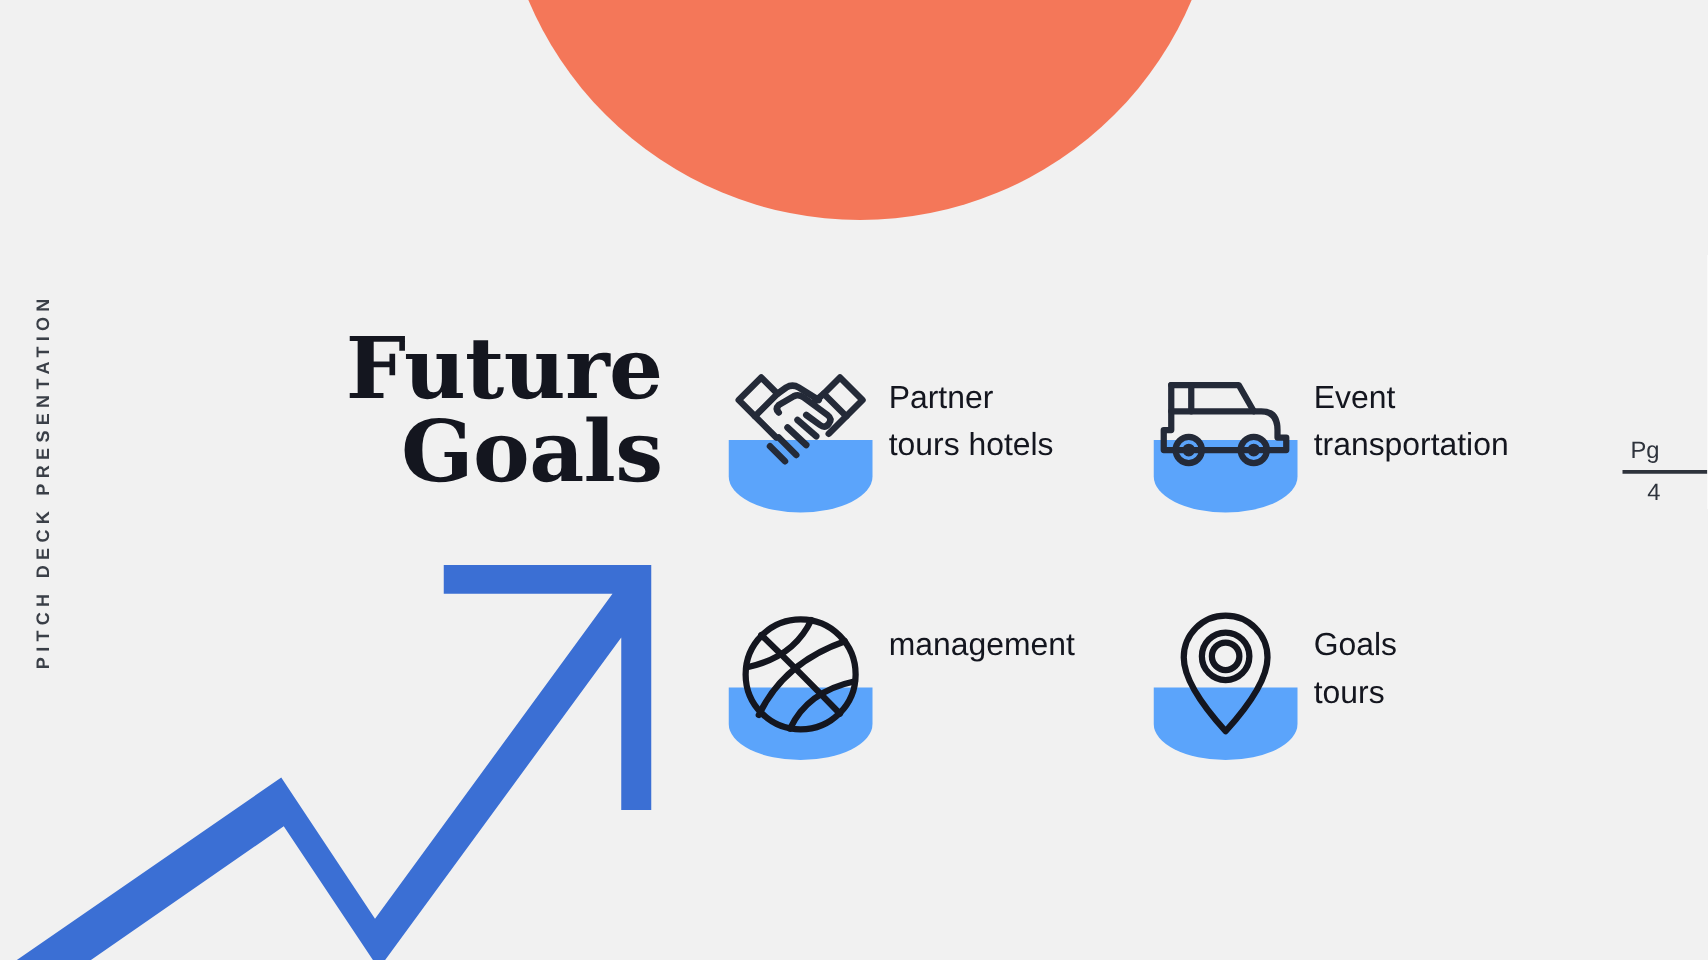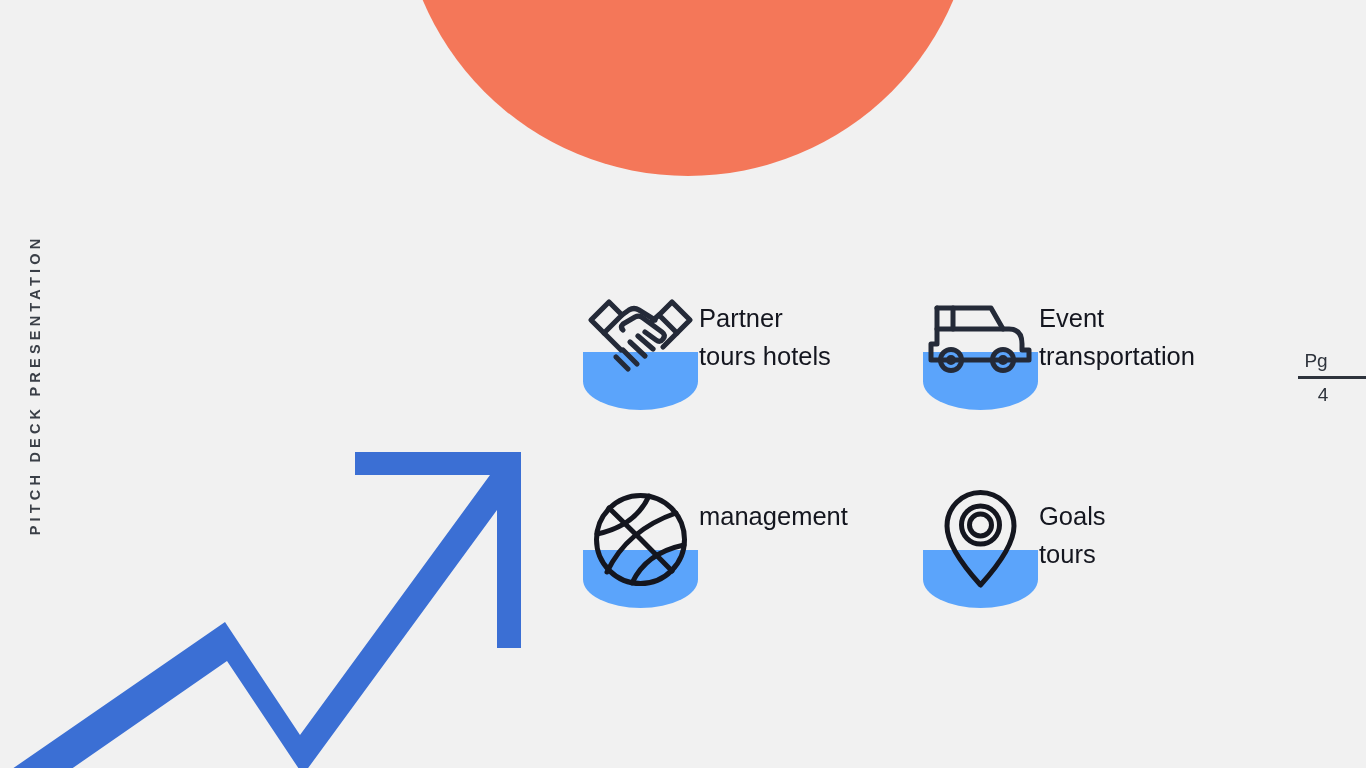--- a/index.html
+++ b/index.html
@@ -100,21 +100,21 @@
     border-radius: 0 0 115px 115px / 0 0 57.5px 57.5px;
   }
   .icon-svg {
     position: absolute;
     left: 8px;
     top: 14px;
     width: 115px;
     height: 115px;
   }
   .feature-label {
-    margin-left: 8px;
+    margin-left: 20px;
     margin-top: 29px;
     font-size: 25.5px;
     line-height: 1.5;
     color: #14161f;
     font-weight: 400;
   }
   .feature-label .lbl-line { display: block; white-space: nowrap; }
 
   
   #page-number {
@@ -149,20 +149,24 @@
   <div id="coral-circle"></div>
 
   <svg id="growth-arrow" viewBox="0 0 560 338" preserveAspectRatio="none">
     <path d="M -30 368 L 225 192 L 300 305 L 490 45 L 355 45 L 355 22 L 521 22 L 521 218 L 497 218 L 497 80 L 303 345 L 227 231 L 5 385 Z" fill="#3b6fd4"></path>
   </svg>
 
   <div id="side-label">
     <span class="txt">PITCH DECK PRESENTATION</span>
   </div>
 
+  <div id="headline">
+    <span class="line">Future</span>
+    <span class="line">Goals</span>
+  </div>
 
   <div id="features">
 
     <div class="feature">
       <div class="icon-wrap">
         <div class="semi"></div>
         <svg class="icon-svg" viewBox="0 0 115 115">
           <g fill="none" stroke="#242a38" stroke-width="5.2" stroke-linecap="round" stroke-linejoin="round">
             <path d="M8 36 L26 18 L39 31 L21 49 Z"></path>
             <path d="M107 36 L89 18 L76 31 L94 49 Z"></path>

